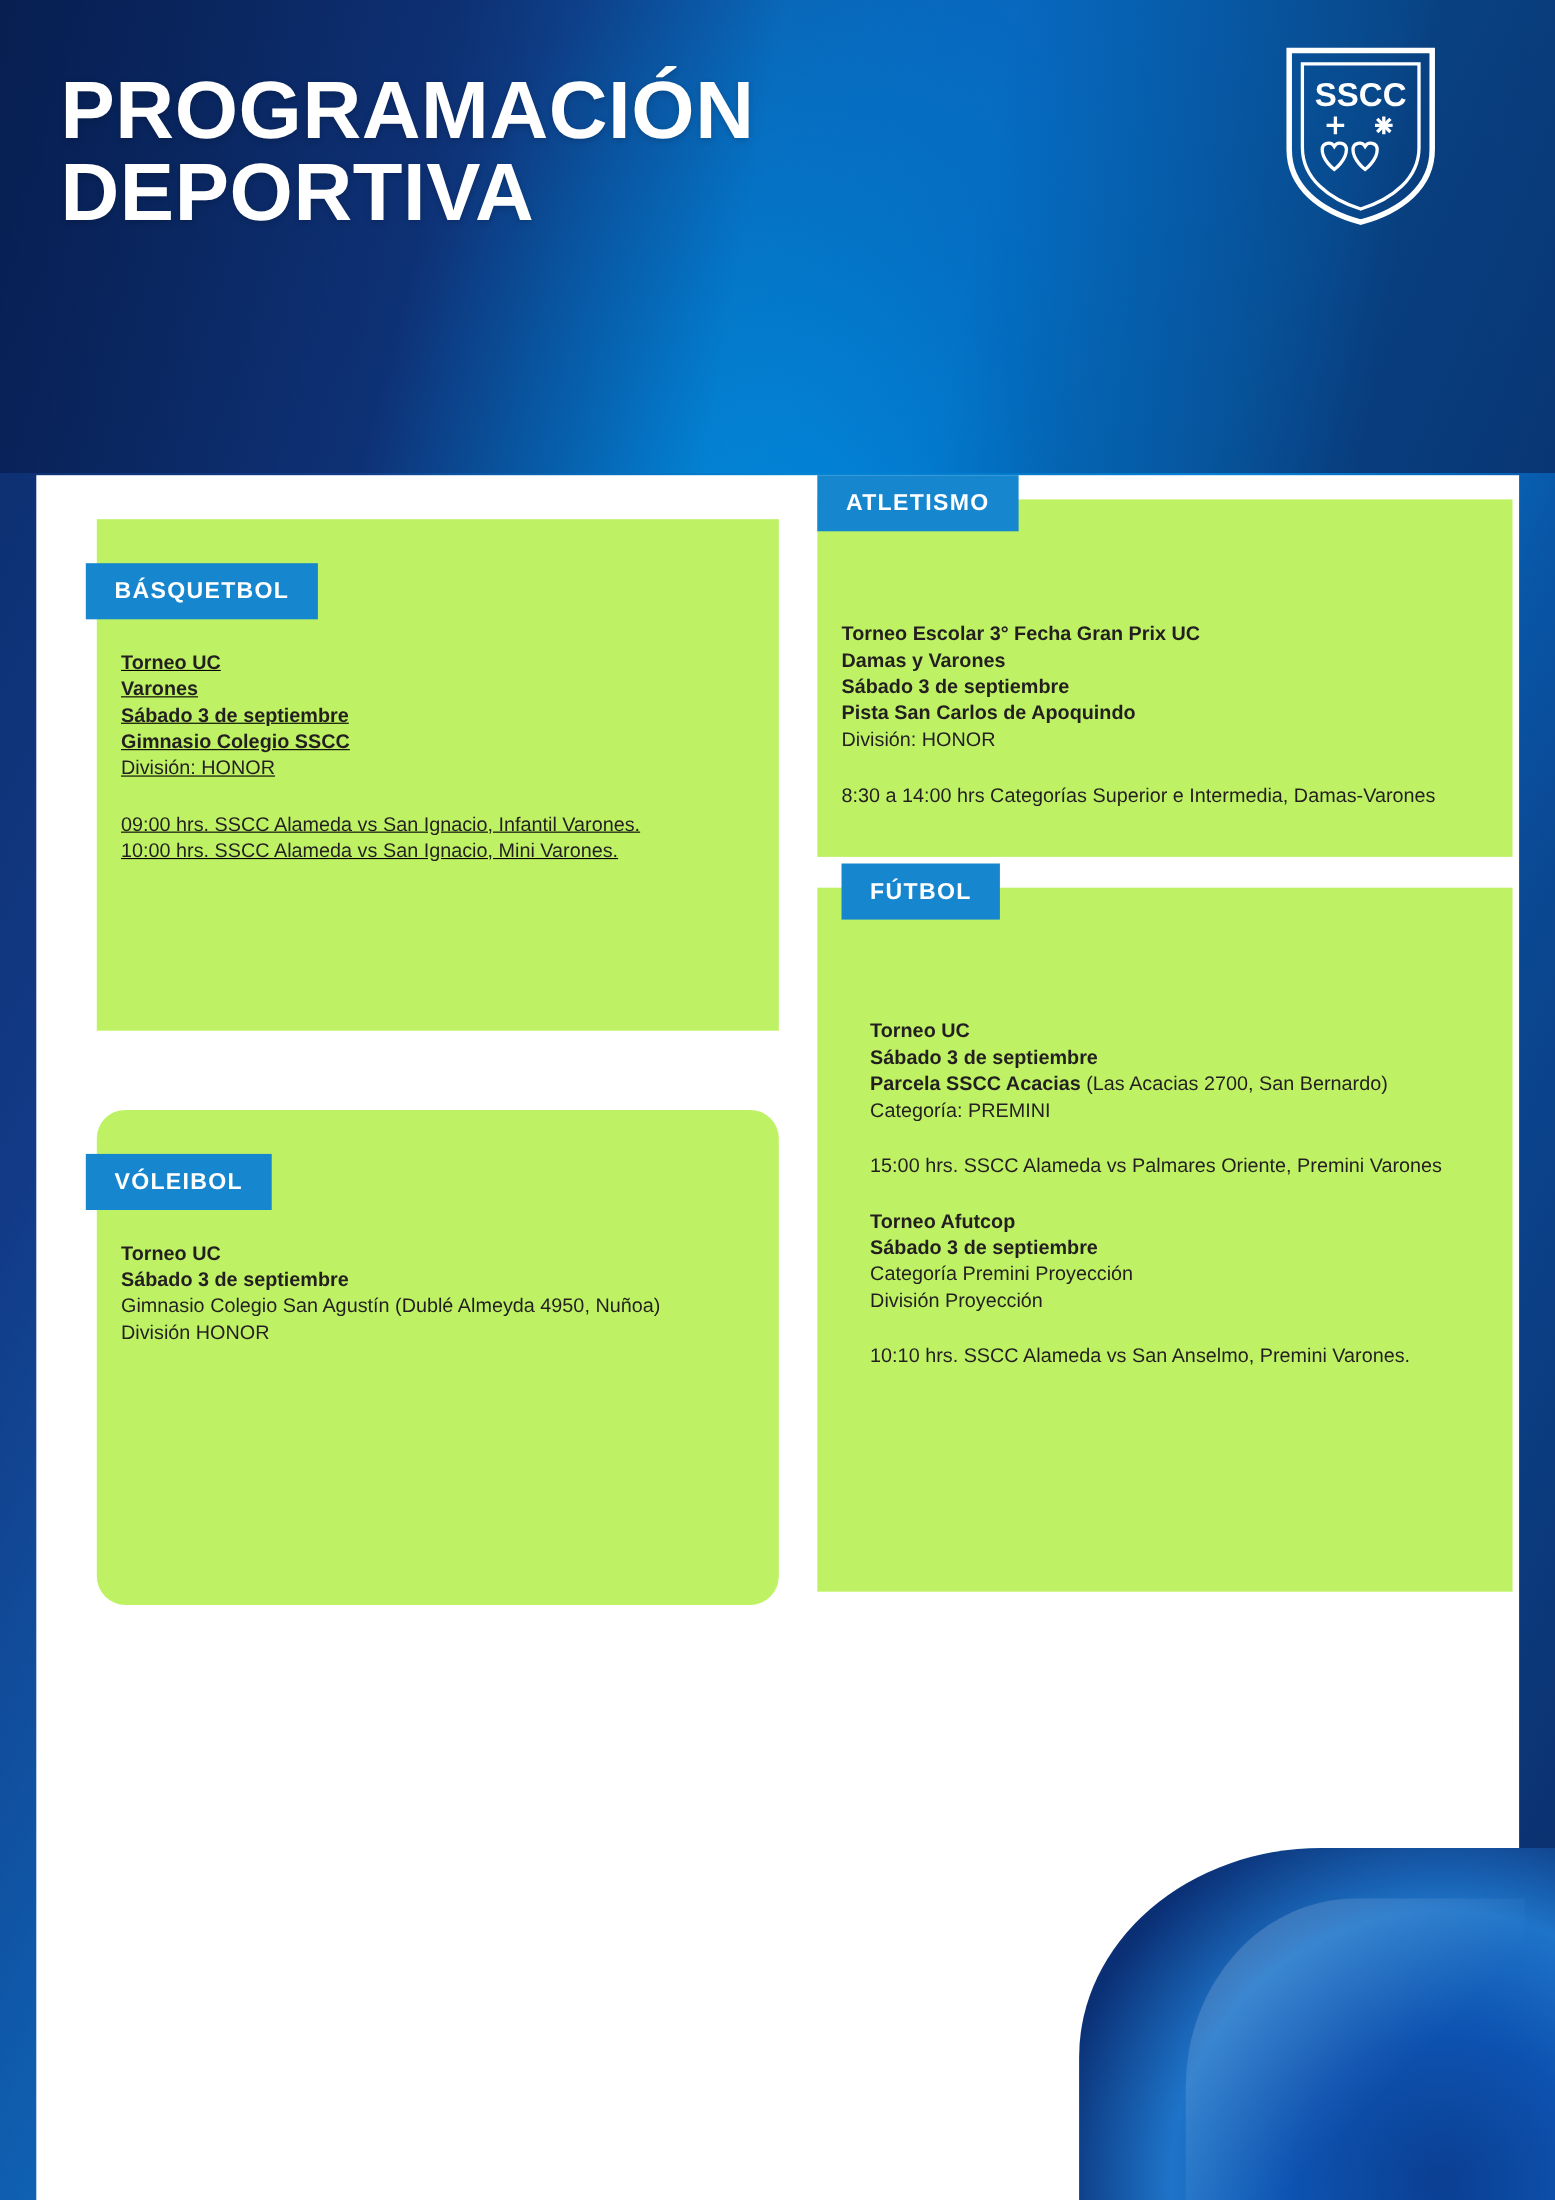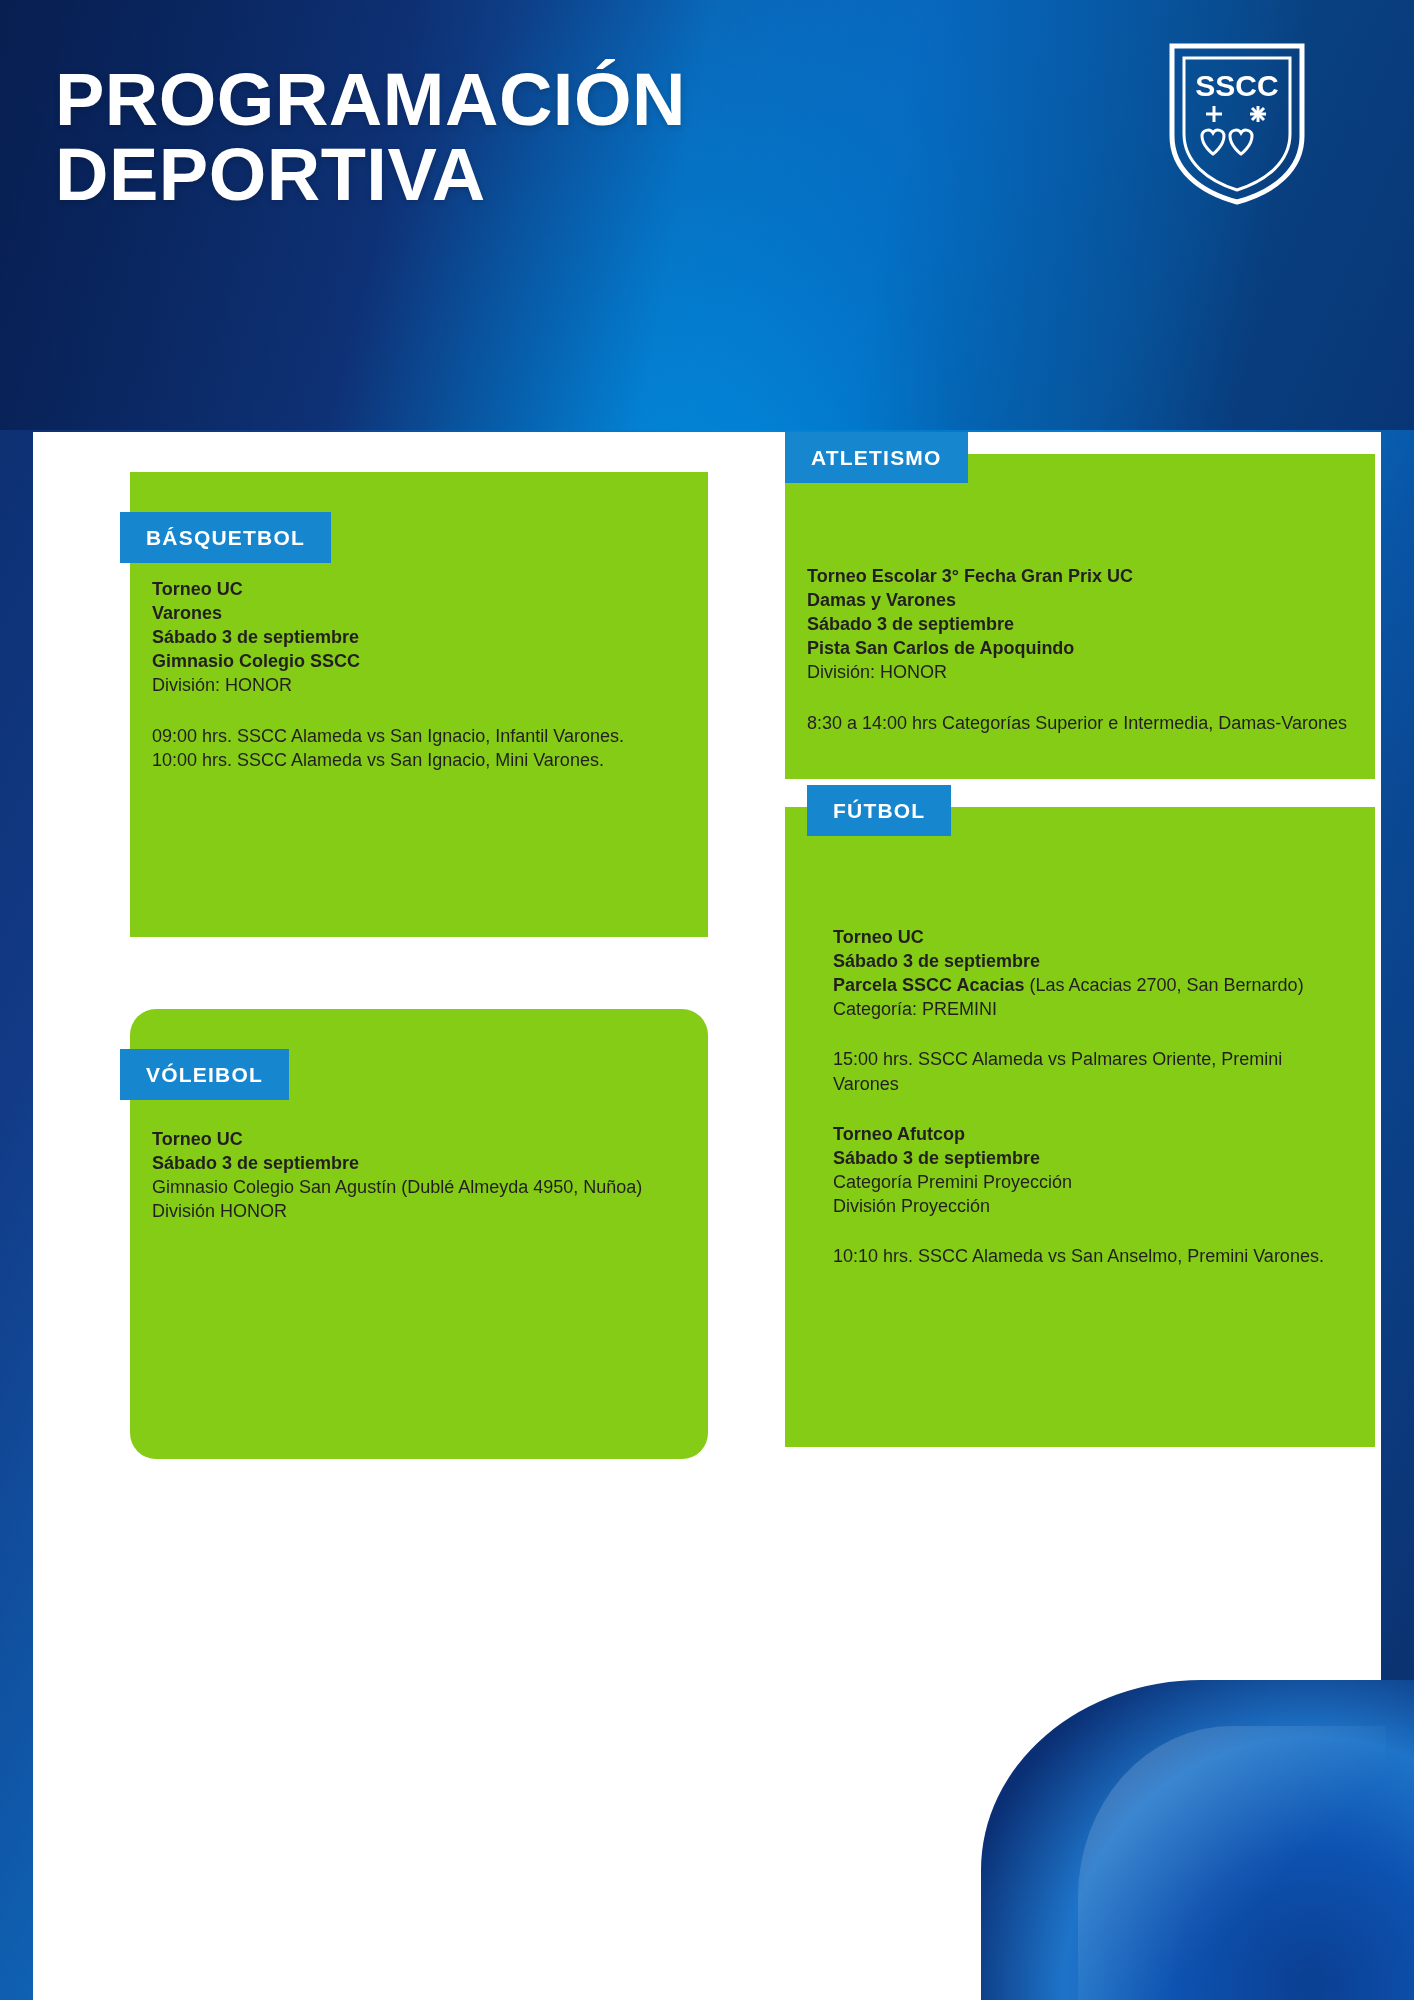--- a/index.html
+++ b/index.html
@@ -91,24 +91,23 @@
     width: 70%; height: 90%;
     background: linear-gradient(135deg, rgba(255,255,255,0.22), rgba(255,255,255,0) 55%);
     border-radius: 50% 0 0 0;
   }
 
   
   .col-left  { position: absolute; left: 55px;  top: 40px;  width: 620px; }
   .col-right { position: absolute; left: 710px; top: 22px;  width: 632px; }
 
   .card {
-    background: #84cc16;
+    background: #bef264;
     position: relative;
     box-sizing: border-box;
-    margin-left: 42px;
   }
   .card-body {
     padding: 0 22px 26px 22px;
   }
 
   .badge {
     display: inline-block;
     background: #1686cf;
     color: #ffffff;
     font-size: 21px;
@@ -122,21 +121,21 @@
   .txt {
     font-size: 18px;
     line-height: 1.34;
     color: #231f20;
     white-space: pre-line;
   }
   .txt.bold { font-weight: bold; }
   .txt.mt { margin-top: 26px; }
 
   
-  #card-basquetbol { padding-top: 27px; min-height: 465px; }
+  #card-basquetbol { padding-top: 40px; min-height: 465px; text-decoration: underline; }
   #card-voleibol   { padding-top: 40px; min-height: 450px; margin-top: 72px; border-radius: 26px; }
   #card-atletismo  { padding-top: 38px; min-height: 325px; }
   #card-futbol     { padding-top: 40px; min-height: 640px; margin-top: 28px; }
 
   
   .badge-float {
     position: absolute;
     top: 40px;
     left: -10px;
   }

